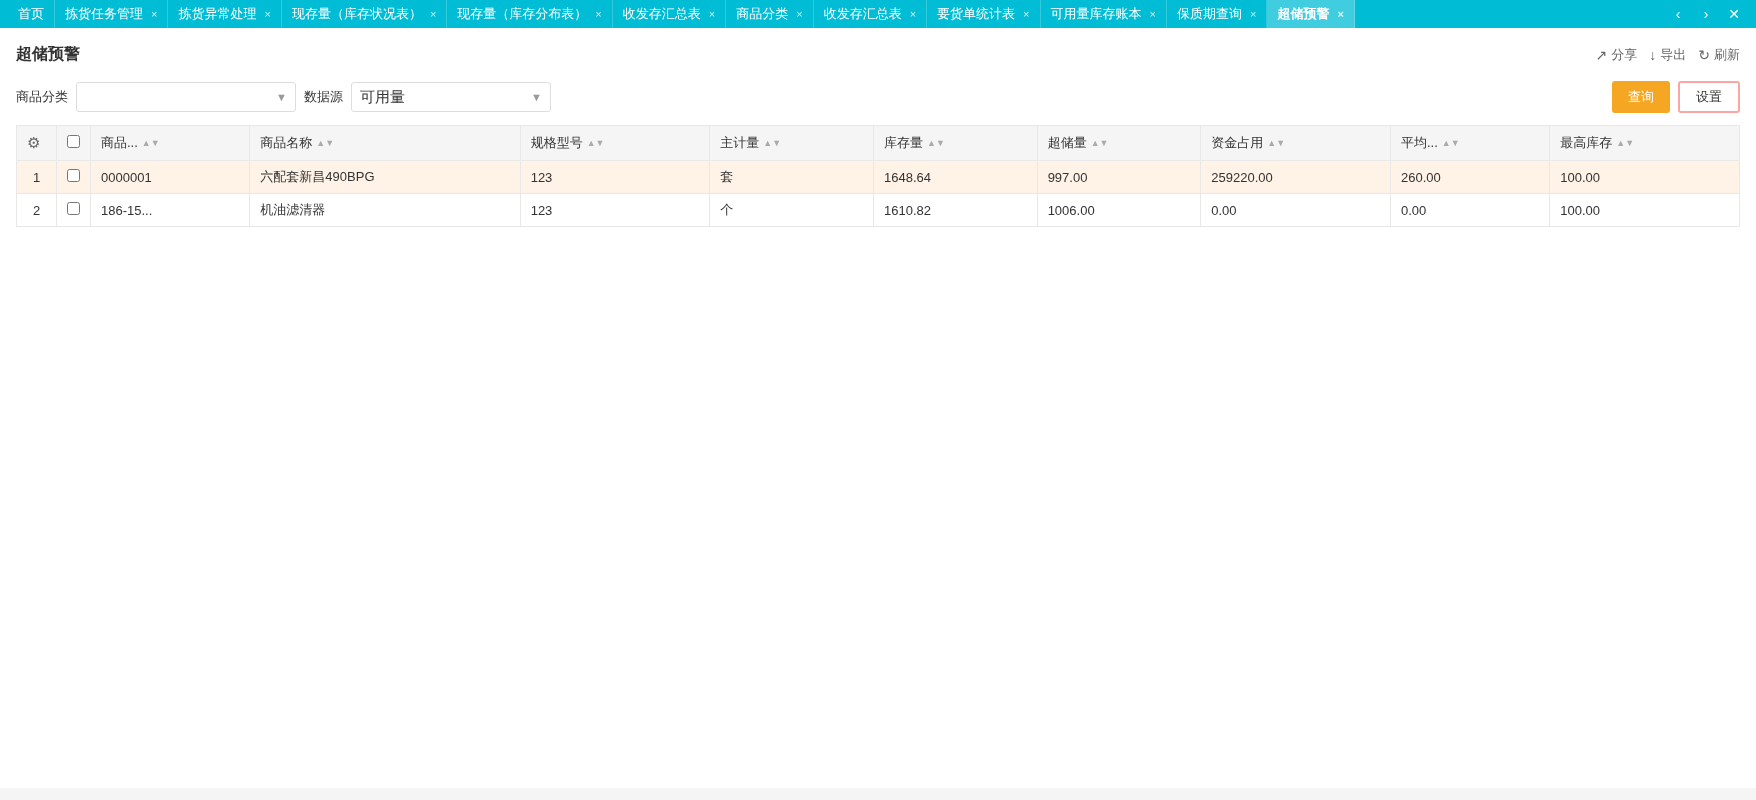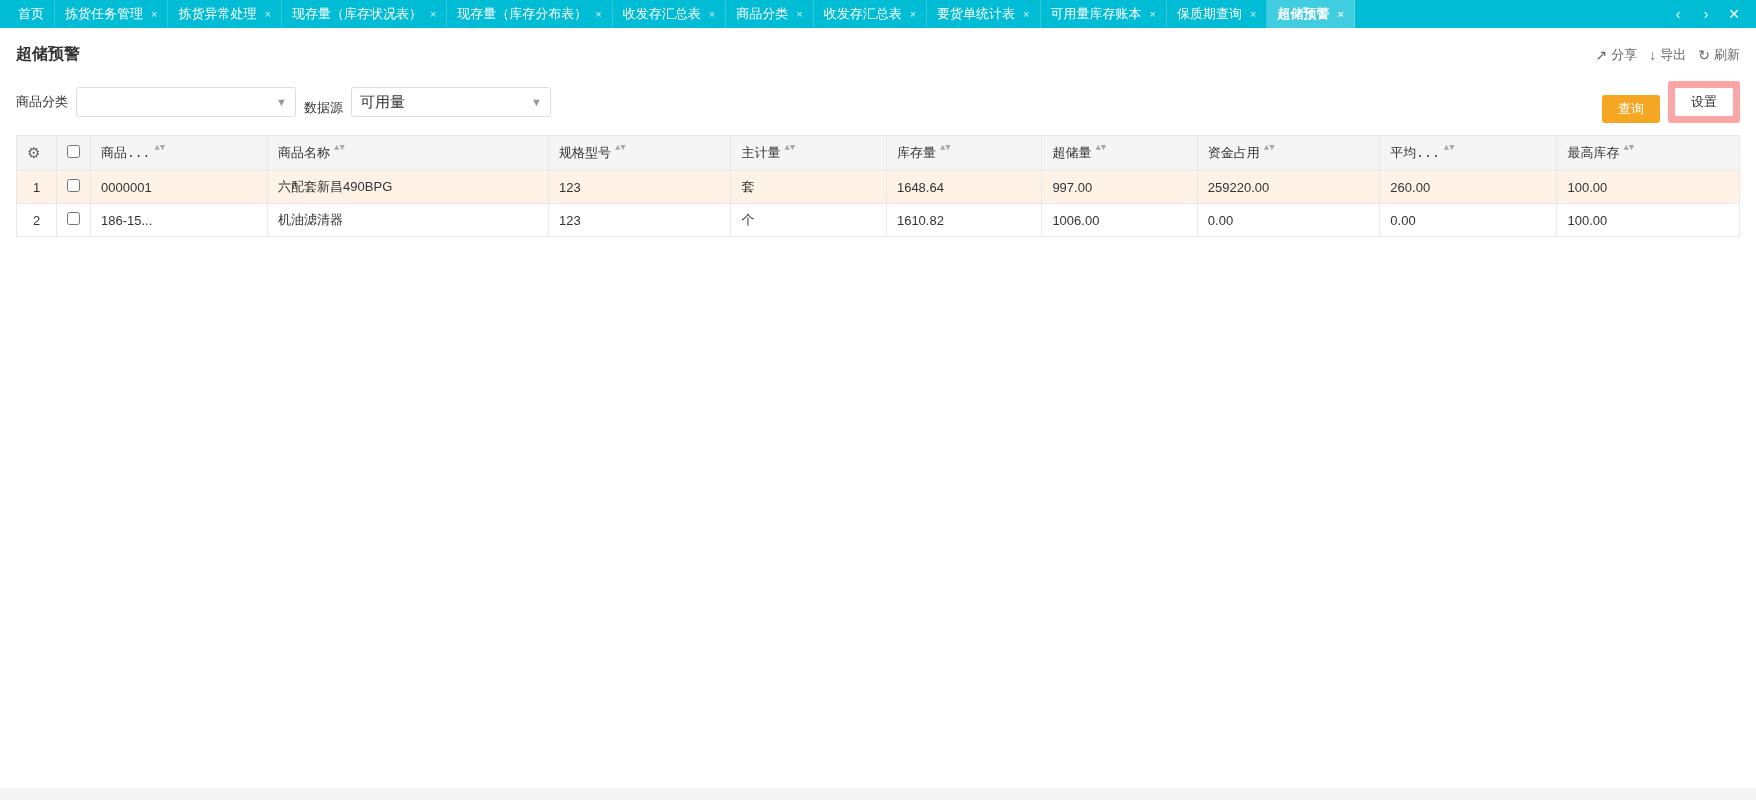--- a/index.html
+++ b/index.html
@@ -112,35 +112,34 @@
       height: 30px;
     }
     .filter-select-text { color: #999; font-size: 15px; }
     .filter-select-text.selected { color: #333; }
     .filter-arrow { color: #999; font-size: 11px; }
 
     .filter-actions {
       margin-left: auto;
       display: flex;
       gap: 8px;
-      align-items: flex-end;
     }
     .btn-query {
       background: #f5a623;
       color: #fff;
       border: none;
       border-radius: 3px;
       padding: 5px 16px;
       cursor: pointer;
       font-size: 13px;
     }
     .btn-settings {
       background: #fff;
       color: #333;
-      border: 7px solid #fca5a5;
+      border: 2px solid #fca5a5;
       border-radius: 3px;
       padding: 5px 16px;
       cursor: pointer;
       font-size: 13px;
     }
 
     
     .data-table {
       width: 100%;
       border-collapse: collapse;
@@ -167,36 +166,36 @@
       display: inline-flex;
       flex-direction: column;
       margin-left: 4px;
       font-size: 9px;
       color: #aaa;
       vertical-align: middle;
       line-height: 1;
     }
     .th-inner {
       display: flex;
-      font-family: Liberation Mono, monospace;
+      align-items: center;
     }
     .gear-icon { font-size: 15px; color: #666; }
     .checkbox-cell {
       width: 32px;
       text-align: center;
     }
     .row-num {
       text-align: center;
       color: #666;
       width: 40px;
     }
 
     .datasource-filter {
       display: flex;
-      align-items: flex-end;
+      align-items: center;
       gap: 8px;
     }
   </style>
 </head>
 <body>
 
 <div class="nav-bar">
 
   <div id="nav-items-container" style="display:flex;align-items:center;flex:1;overflow:hidden;">
       <div class="nav-item">

